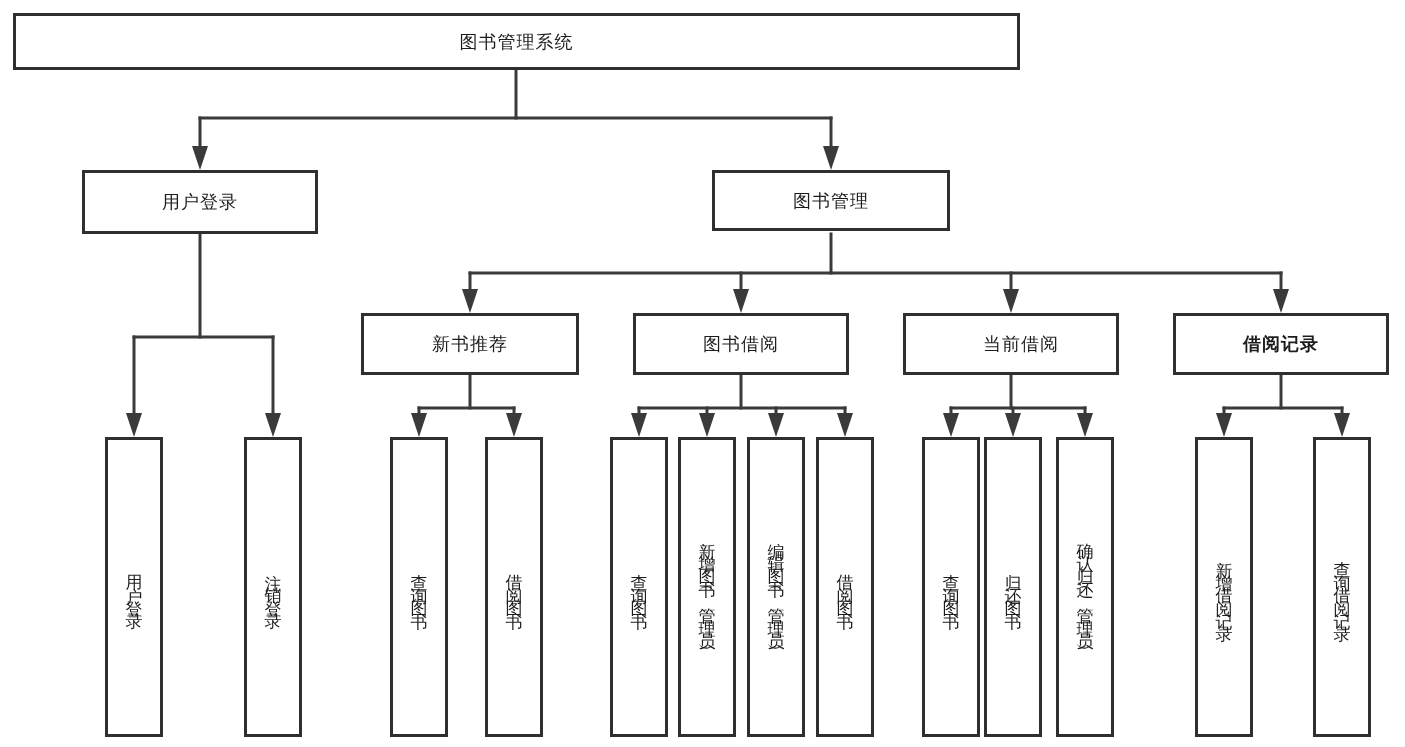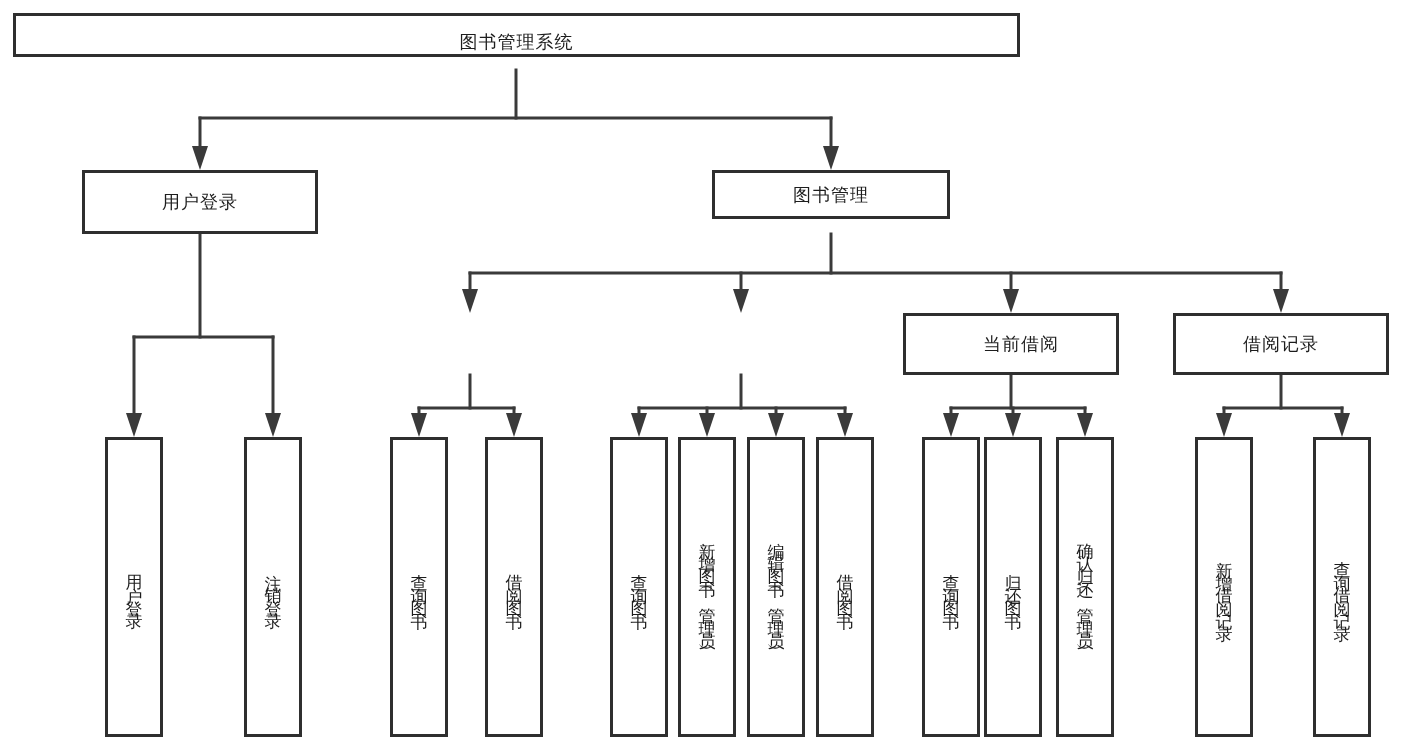--- a/index.html
+++ b/index.html
@@ -109,35 +109,41 @@
       <line x1="1085" y1="408" x2="1085" y2="417" stroke="#3a3a3a" stroke-width="3" stroke-linecap="square"></line>
       <polygon points="1077,413 1093,413 1085,437" fill="#3a3a3a"></polygon>
       <line x1="1281" y1="375" x2="1281" y2="408" stroke="#3a3a3a" stroke-width="3" stroke-linecap="square"></line>
       <line x1="1224" y1="408" x2="1342" y2="408" stroke="#3a3a3a" stroke-width="3" stroke-linecap="square"></line>
       <line x1="1224" y1="408" x2="1224" y2="417" stroke="#3a3a3a" stroke-width="3" stroke-linecap="square"></line>
       <polygon points="1216,413 1232,413 1224,437" fill="#3a3a3a"></polygon>
       <line x1="1342" y1="408" x2="1342" y2="417" stroke="#3a3a3a" stroke-width="3" stroke-linecap="square"></line>
       <polygon points="1334,413 1350,413 1342,437" fill="#3a3a3a"></polygon>
     </svg>
 
-  <div class="node h" style="left: 13px; top: 13px; width: 1007px; height: 44px; border-color: rgb(47, 47, 47); color: rgb(29, 29, 29); align-items: flex-end;">
+  <div class="node h" style="left: 13px; top: 13px; width: 1007px; height: 57px; border-color: rgb(47, 47, 47); color: rgb(29, 29, 29);">
     <span class="lbl">图书管理系统</span>
   </div>
 
   <div class="node h" style="left: 82px; top: 170px; width: 236px; height: 64px; border-color: rgb(47, 47, 47); color: rgb(29, 29, 29);">
     <span class="lbl">用户登录</span>
   </div>
-  <div class="node h" style="left: 712px; top: 170px; width: 238px; height: 49px; border-color: rgb(47, 47, 47); color: rgb(29, 29, 29);">
+  <div class="node h" style="left: 712px; top: 170px; width: 238px; height: 61px; border-color: rgb(47, 47, 47); color: rgb(29, 29, 29);">
     <span class="lbl">图书管理</span>
   </div>
 
+  <div class="node h" style="left: 361px; top: 313px; width: 218px; height: 62px; border-color: rgb(47, 47, 47); color: rgb(29, 29, 29);">
+    <span class="lbl">新书推荐</span>
+  </div>
+  <div class="node h" style="left: 633px; top: 313px; width: 216px; height: 62px; border-color: rgb(47, 47, 47); color: rgb(29, 29, 29);">
+    <span class="lbl">图书借阅</span>
+  </div>
   <div class="node h" style="left: 903px; top: 313px; width: 216px; height: 62px; border-color: rgb(47, 47, 47); color: rgb(29, 29, 29); padding-left: 20px;">
     <span class="lbl">当前借阅</span>
   </div>
-  <div class="node h" style="left: 1173px; top: 313px; width: 216px; height: 62px; border-color: rgb(47, 47, 47); color: rgb(29, 29, 29);">
+  <div class="node h" style="left: 1173px; top: 313px; width: 216px; height: 62px; border-color: rgb(47, 47, 47); color: rgb(29, 29, 29); font-weight: bold;">
     <span class="lbl">借阅记录</span>
   </div>
 
   <div class="node v" style="left: 105px; top: 437px; width: 58px; height: 300px; border-color: rgb(47, 47, 47); color: rgb(29, 29, 29);">
     <span class="lbl">用户登录</span>
   </div>
   <div class="node v" style="left: 244px; top: 437px; width: 58px; height: 300px; border-color: rgb(47, 47, 47); color: rgb(29, 29, 29);">
     <span class="lbl">注销登录</span>
   </div>
 

